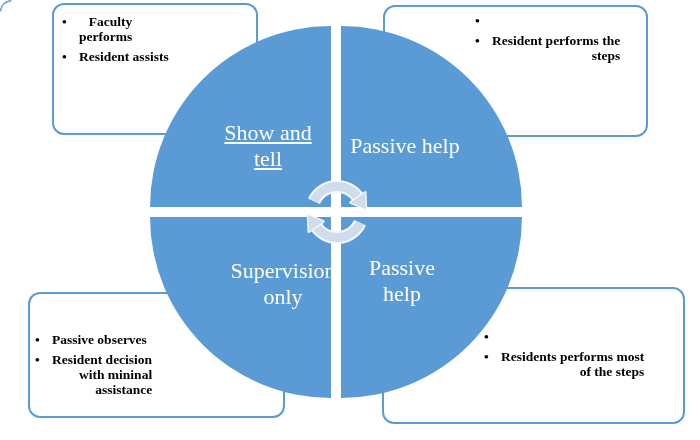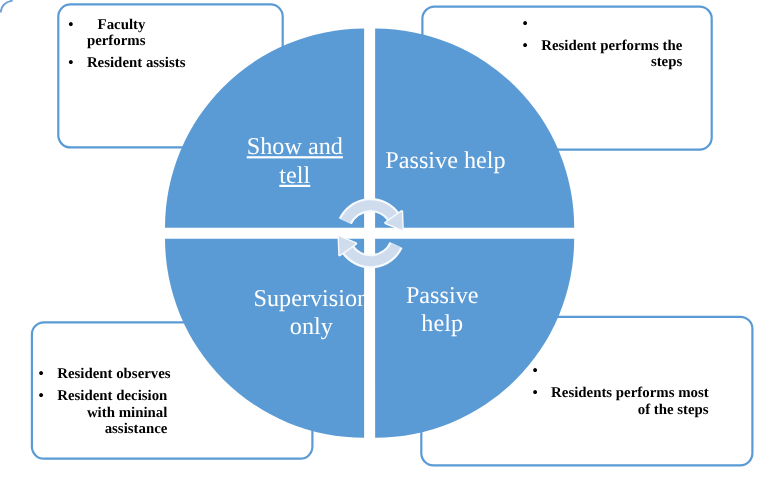--- a/index.html
+++ b/index.html
@@ -79,21 +79,21 @@
     <div class="bullet-item">
       <span class="bullet-dot">•</span>
       <span class="bullet-text">Resident performs the
 steps</span>
     </div>
   </div>
 
   <div class="callout" id="callout-bl">
     <div class="bullet-item">
       <span class="bullet-dot">•</span>
-      <span class="bullet-text">Resident observes</span>
+      <span class="bullet-text">Passive observes</span>
     </div>
     <div class="bullet-item">
       <span class="bullet-dot">•</span>
       <span class="bullet-text">Resident decision
 with mininal
 assistance</span>
     </div>
   </div>
 
   <div class="callout" id="callout-br">

